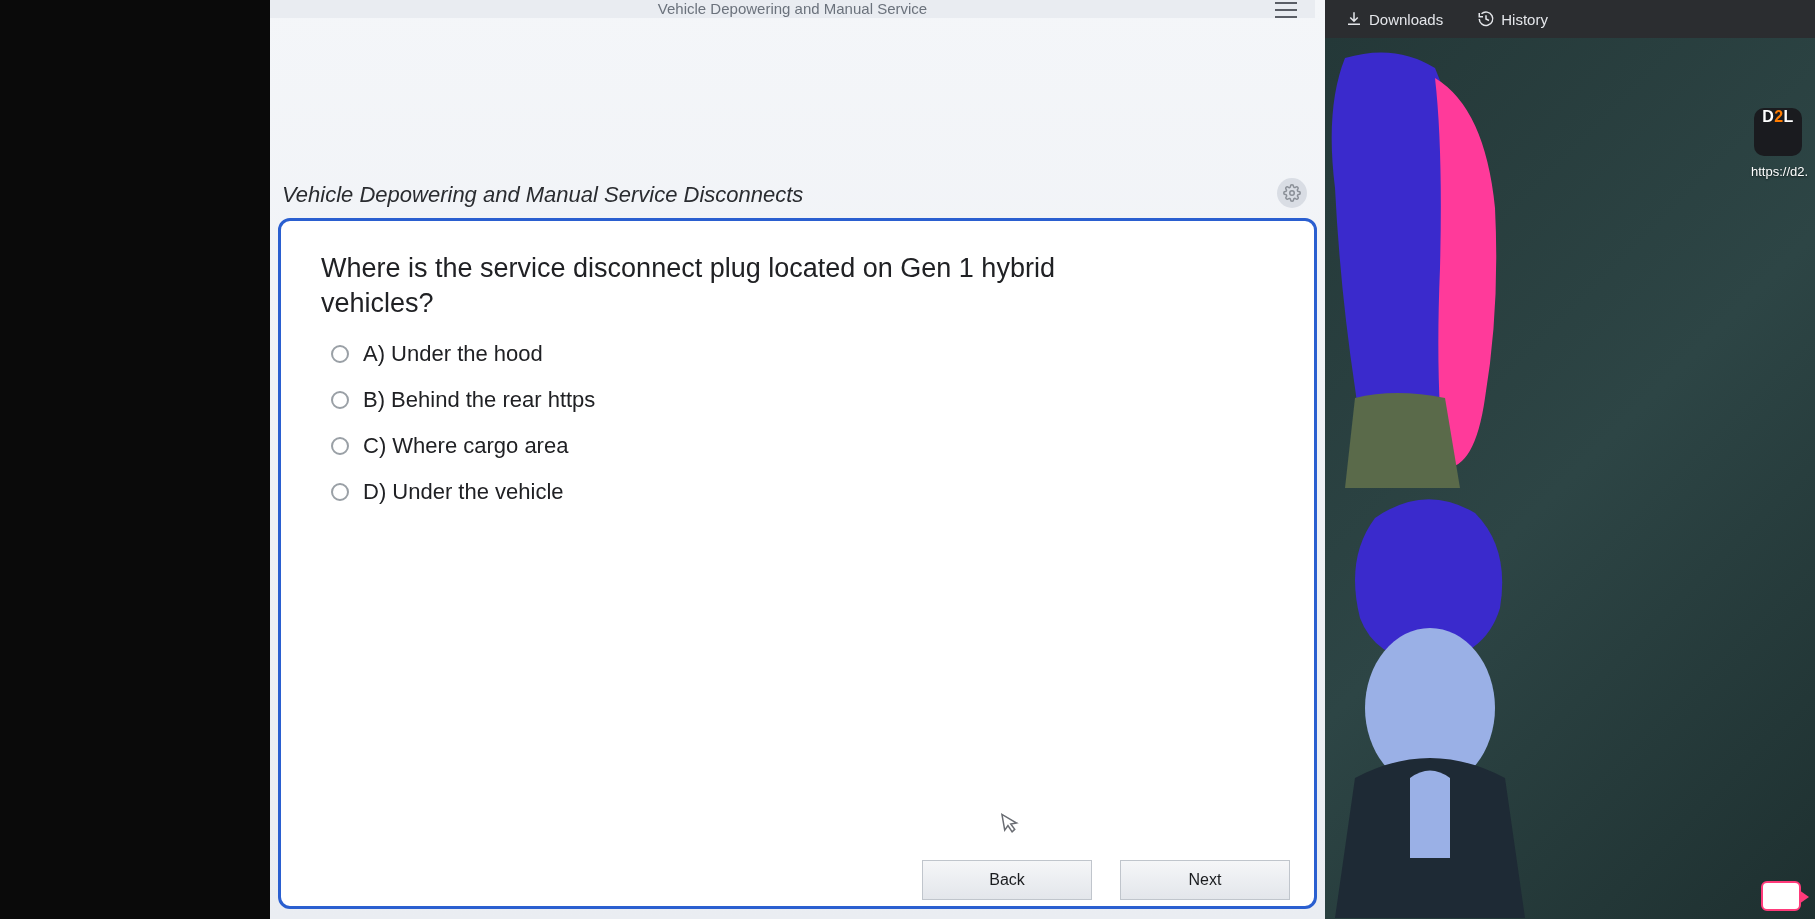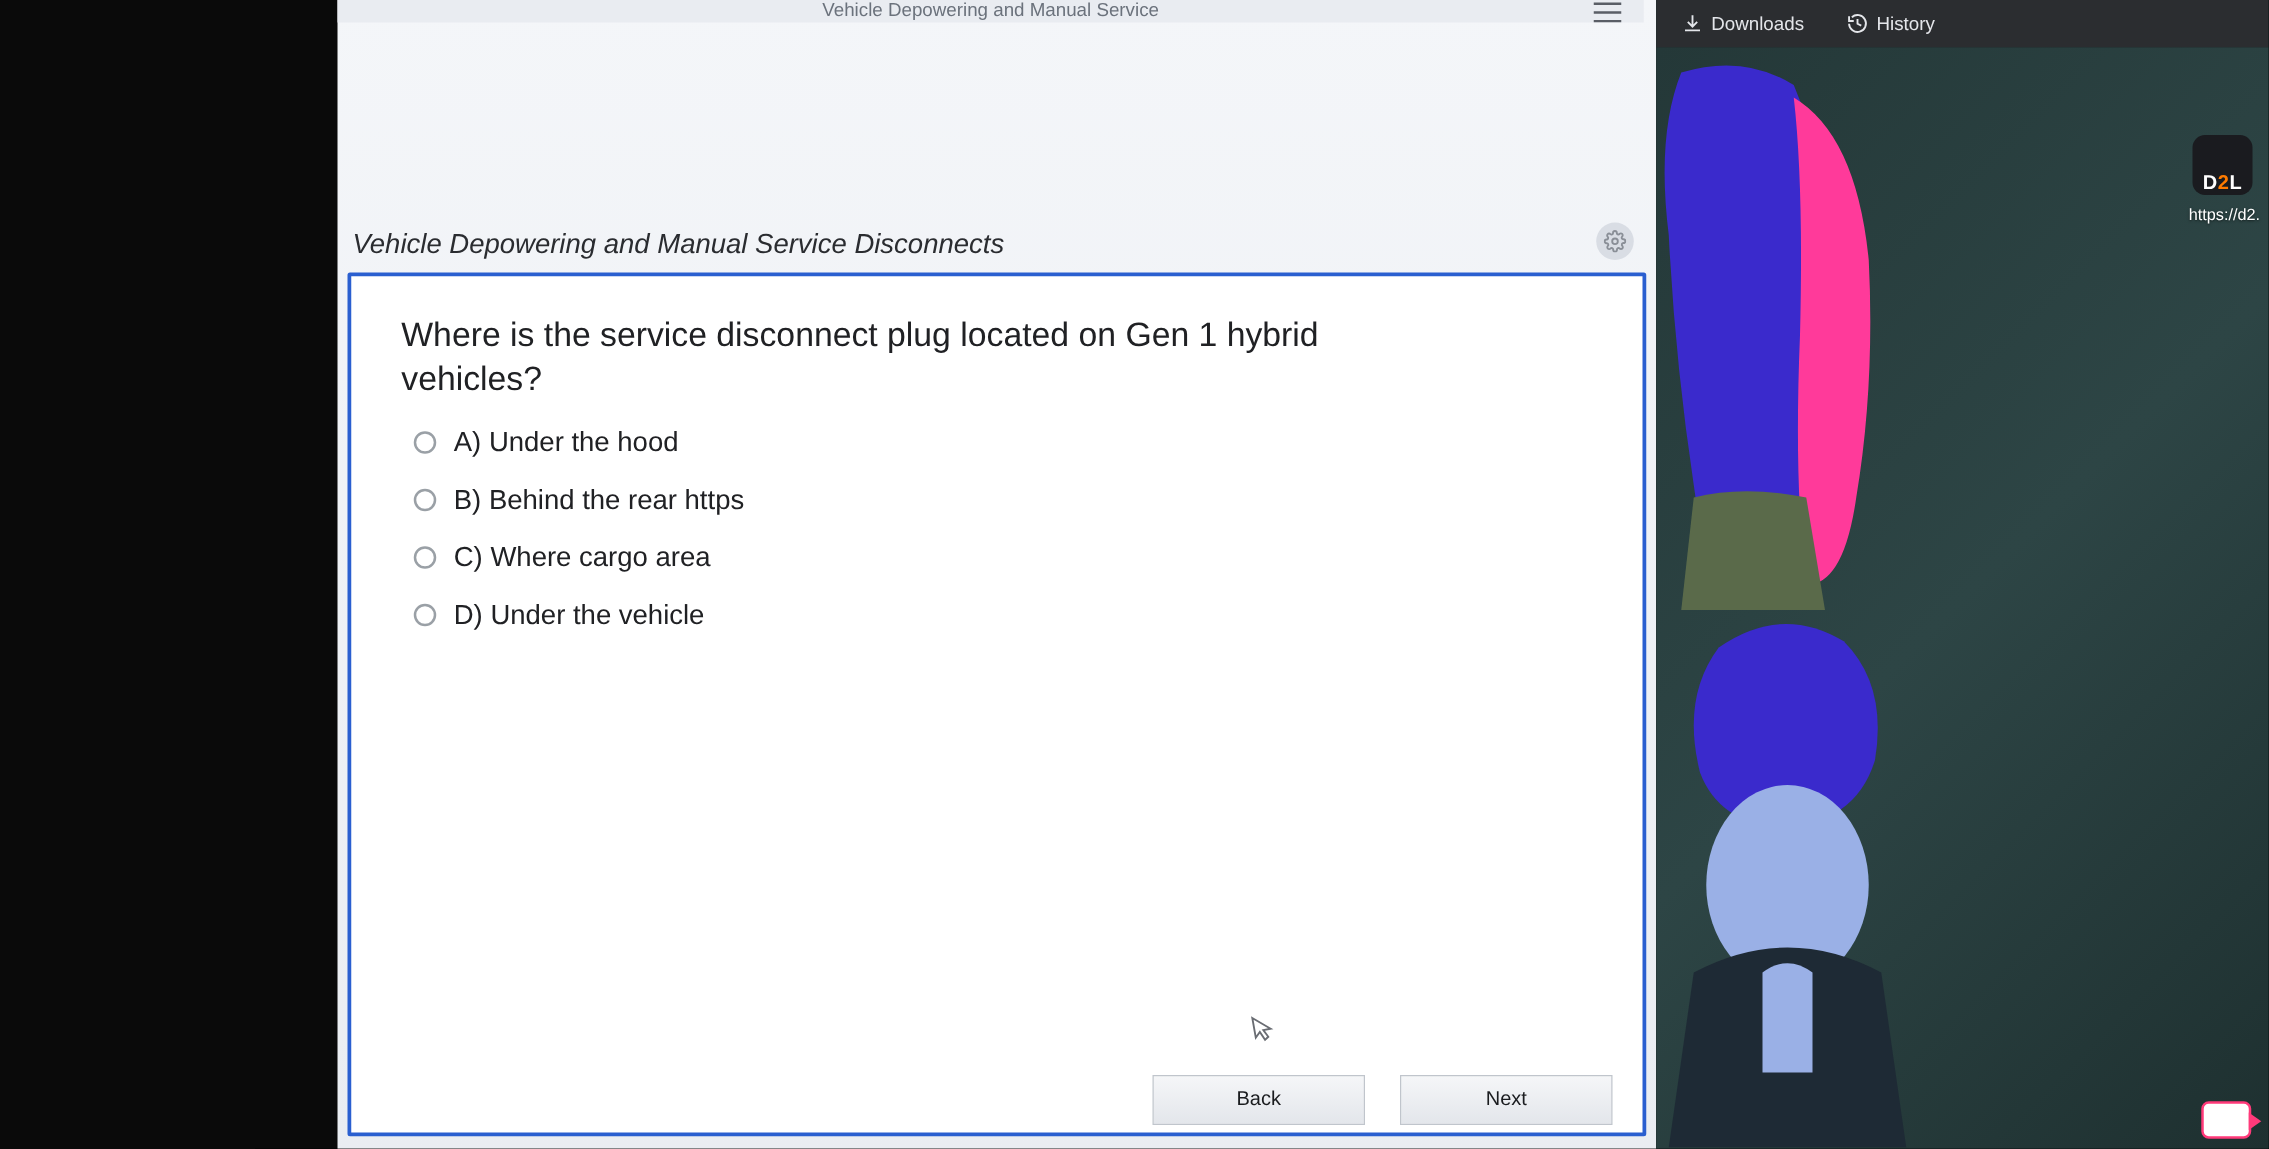--- a/index.html
+++ b/index.html
@@ -85,21 +85,21 @@
       font-size: 14px;
     }
     .quiz-card {
       position: absolute;
       top: 218px;
       left: 8px;
       right: 8px;
       bottom: 10px;
       background: #fff;
       border: 3px solid #2a5fd0;
-      border-radius: 2px;
+      border-radius: 12px;
       padding: 30px 40px 60px 40px;
     }
     .question-text {
       font-size: 27px;
       color: #202124;
       line-height: 1.3;
       margin-bottom: 20px;
       max-width: 780px;
     }
     .options {
@@ -218,21 +218,21 @@
       width: 54px;
       text-align: center;
       cursor: pointer;
     }
     .d2l-icon {
       width: 48px;
       height: 48px;
       background: #1a1b1f;
       border-radius: 10px;
       display: flex;
-      align-items: flex-end;
+      align-items: flex-start;
       justify-content: center;
       color: #fff;
       font-weight: bold;
       font-size: 16px;
       margin: 0 auto 8px;
       letter-spacing: 0.5px;
     }
     .d2l-icon .two {
       color: #ff7b00;
     }

